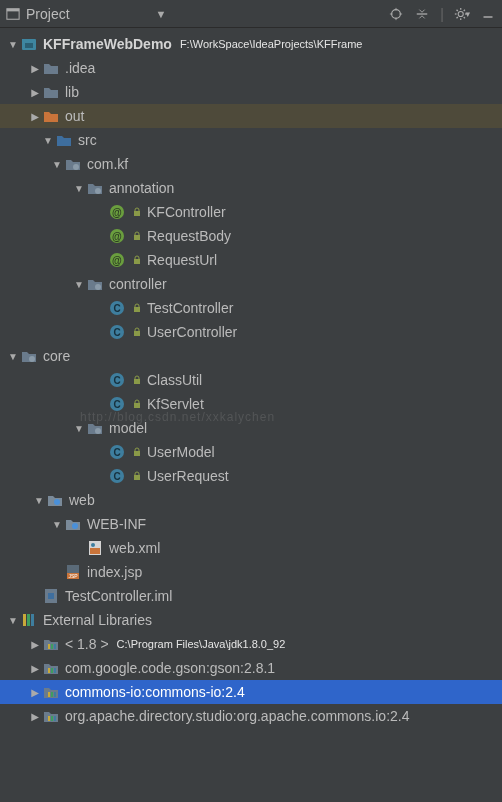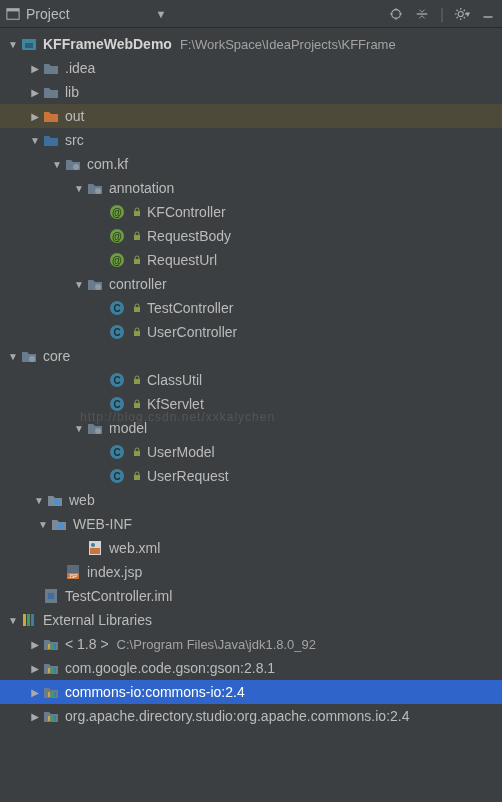--- a/index.html
+++ b/index.html
@@ -32,21 +32,21 @@
   .row.selected-out { background: #4e4a3a; }
   .row.selected-blue { background: #2f65ca; color: #fff; }
   .arrow { width: 14px; display: inline-flex; justify-content: center; font-size: 10px; color: #aaa; }
   .arrow.down::before { content: "▼"; }
   .arrow.right::before { content: "▶"; }
   .arrow.none { visibility: hidden; }
   .ficon { width: 18px; height: 18px; display: inline-flex; align-items: center; justify-content: center; margin-right: 5px; }
   .sficon { width: 12px; height: 12px; display: inline-flex; align-items: center; justify-content: center; margin-right: 4px; }
   .label { color: #bbbbbb; }
   .label.bold { font-weight: bold; color: #d4d4d4; }
-  .label.path { color: #a3a3a3; margin-left: 8px; font-size: 13px; }
+  .label.path { color: #e5e5e5; margin-left: 8px; font-size: 11px; }
   .row.selected-blue .label { color: #fff; }
   .watermark {
     position: absolute; top: 410px; left: 80px;
     color: rgba(150,150,150,0.25); font-size: 12px;
     pointer-events: none; letter-spacing: 1px;
   }
   
 </style>
 </head>
 <body>
@@ -137,21 +137,21 @@
     </div>
     <div class="row selected-out" style="padding-left: 28px;">
       <span class="arrow right"></span>
       <span class="ficon">
         <svg width="16" height="16" viewBox="0 0 16 16">
           <path d="M1 4 h5 l2 2 h7 v8 h-14 z" fill="#c9743a"></path>
         </svg>
       </span>
       <span class="label">out</span>
     </div>
-    <div class="row" style="padding-left: 28px;">
+    <div class="row" style="padding-left: 41px;">
       <span class="arrow down"></span>
       <span class="ficon">
         <svg width="16" height="16" viewBox="0 0 16 16">
           <path d="M1 4 h5 l2 2 h7 v8 h-14 z" fill="#3e6e9e"></path>
         </svg>
       </span>
       <span class="label">src</span>
     </div>
     <div class="row" style="padding-left: 50px;">
       <span class="arrow down"></span>
@@ -350,21 +350,21 @@
     <div class="row" style="padding-left: 32px;">
       <span class="arrow down"></span>
       <span class="ficon">
         <svg width="16" height="16" viewBox="0 0 16 16">
           <path d="M1 4 h5 l2 2 h7 v8 h-14 z" fill="#7a8a99"></path>
           <circle cx="10" cy="10" r="3" fill="#4a90d9"></circle>
         </svg>
       </span>
       <span class="label">web</span>
     </div>
-    <div class="row" style="padding-left: 36px;">
+    <div class="row" style="padding-left: 50px;">
       <span class="arrow down"></span>
       <span class="ficon">
         <svg width="16" height="16" viewBox="0 0 16 16">
           <path d="M1 4 h5 l2 2 h7 v8 h-14 z" fill="#7a8a99"></path>
           <circle cx="10" cy="10" r="3" fill="#4a90d9"></circle>
         </svg>
       </span>
       <span class="label">WEB-INF</span>
     </div>
     <div class="row" style="padding-left: 72px;">

